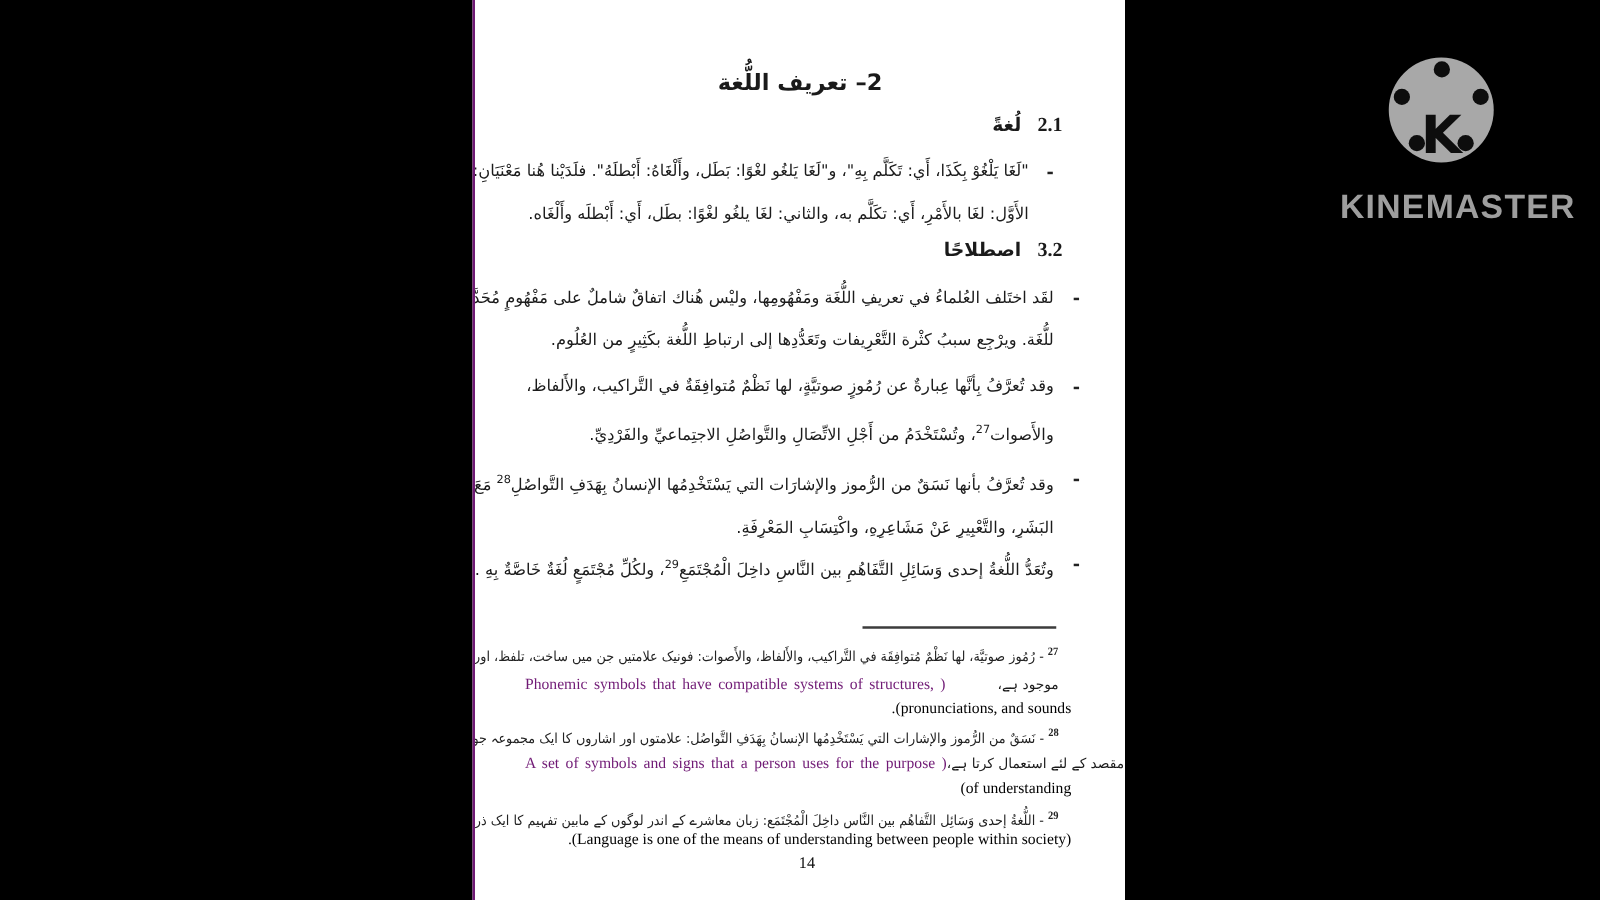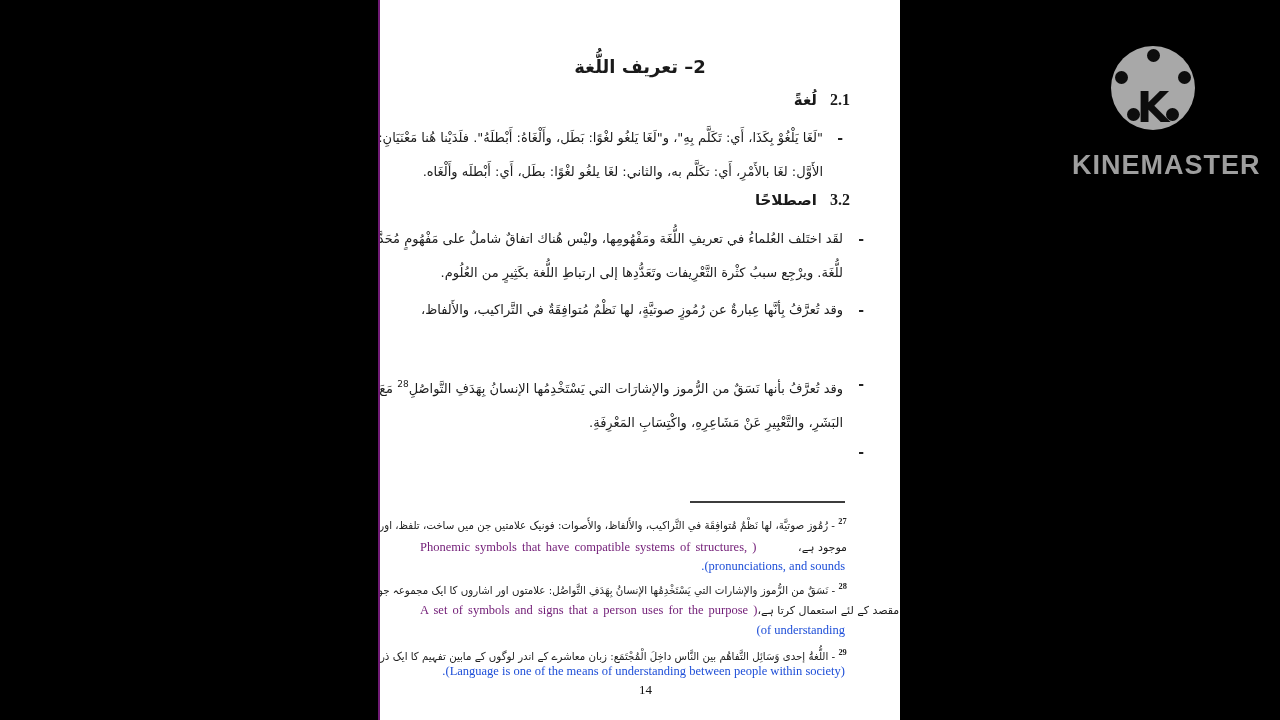--- a/index.html
+++ b/index.html
@@ -74,23 +74,23 @@
     position:absolute; left:40px; right:53px;
     display:flex; justify-content:space-between; align-items:baseline;
   }
   .fn-en {
     direction:ltr; font-family:"Liberation Serif", serif;
     font-size:12.5px; color:#701a75; word-spacing:2px; white-space:nowrap;
   }
   .fn-ur { font-size:11px; white-space:nowrap;text-align:center; }
 
   .fn-right {
-    position:absolute; left:20px; right:55px; text-align:right;
+    position:absolute; left:20px; right:43px; text-align:right;
     direction:ltr; font-family:"Liberation Serif", serif;
-    font-size:12.5px; color:#1d4ed8; white-space:nowrap;
+    font-size:12.5px; color:#000000; white-space:nowrap;
   }
 
   .l27-1 { top:511px; }
   .l27-2 { top:540px; }
   .l27-3 { top:559px; }
   .l28-1 { top:576px; }
   .l28-2 { top:603px; }
   .l28-3 { top:623px; }
   .l29-1 { top:642px; }
   .l29-2 { top:664px; }
@@ -150,29 +150,33 @@
 
   <div class="bdash dA ar">-</div>
   <div class="bullet bA">
     <div class="bline">لقَد اختَلف العُلماءُ في تعريفِ اللُّغَة ومَفْهُومِها، وليْس هُناك اتفاقٌ شاملٌ على مَفْهُومٍ مُحَدَّدٍ</div>
     <div class="bline">للُّغَة. ويرْجِع سببُ كثْرة التَّعْرِيفات وتَعَدُّدِها إلى ارتباطِ اللُّغة بكَثِيرٍ من العُلُوم.</div>
   </div>
 
   <div class="bdash dB ar">-</div>
   <div class="bullet bB">
     <div class="bline">وقد تُعرَّفُ بِأنَّها عِبارةٌ عن رُمُوزٍ صوتيَّةٍ، لها نَظْمٌ مُتوافِقَةٌ في التَّراكيب، والأَلفاظ،</div>
+    <div class="bline"><span>والأَصوات</span><span class="bsup">27</span><span>، وتُسْتَخْدَمُ من أَجْلِ الاتِّصَالِ والتَّواصُلِ الاجتِماعيِّ والفَرْدِيِّ.</span></div>
   </div>
 
   <div class="bdash dC ar">-</div>
   <div class="bullet bC">
     <div class="bline"><span>وقد تُعرَّفُ بأنها نَسَقٌ من الرُّموز والإشارَات التي يَسْتَخْدِمُها الإنسانُ بِهَدَفِ التَّواصُلِ</span><span class="bsup">28</span><span> مَعَ</span></div>
     <div class="bline">البَشَرِ، والتَّعْبِيرِ عَنْ مَشَاعِرِهِ، واكْتِسَابِ المَعْرِفَةِ.</div>
   </div>
 
   <div class="bdash dD ar">-</div>
+  <div class="bullet bD">
+    <div class="bline"><span>وتُعَدُّ اللُّغةُ إحدى وَسَائِلِ التَّفَاهُمِ بين النَّاسِ داخِلَ الْمُجْتَمَعِ</span><span class="bsup">29</span><span>، ولكُلِّ مُجْتَمَعٍ لُغَةٌ خَاصَّةٌ بِهِ .</span></div>
+  </div>
 
   <div class="fn-divider"></div>
 
   <div class="fn-line l27-1">
     <span class="fit"><span class="fn-num">27</span><span> - </span><span>رُمُوز صوتيَّة، لها نَظْمٌ مُتوافِقَة في التَّراكيب، والأَلفاظ، والأَصوات: فونیک علامتیں جن میں ساخت، تلفظ، اور آوازوں کا مطابقت پذیر نظام</span></span>
   </div>
   <div class="fn-mixed l27-2">
     <span class="fn-en">Phonemic symbols that have compatible systems of structures, )</span>
     <span class="fn-ur ar">موجود ہے،</span>
   </div>

